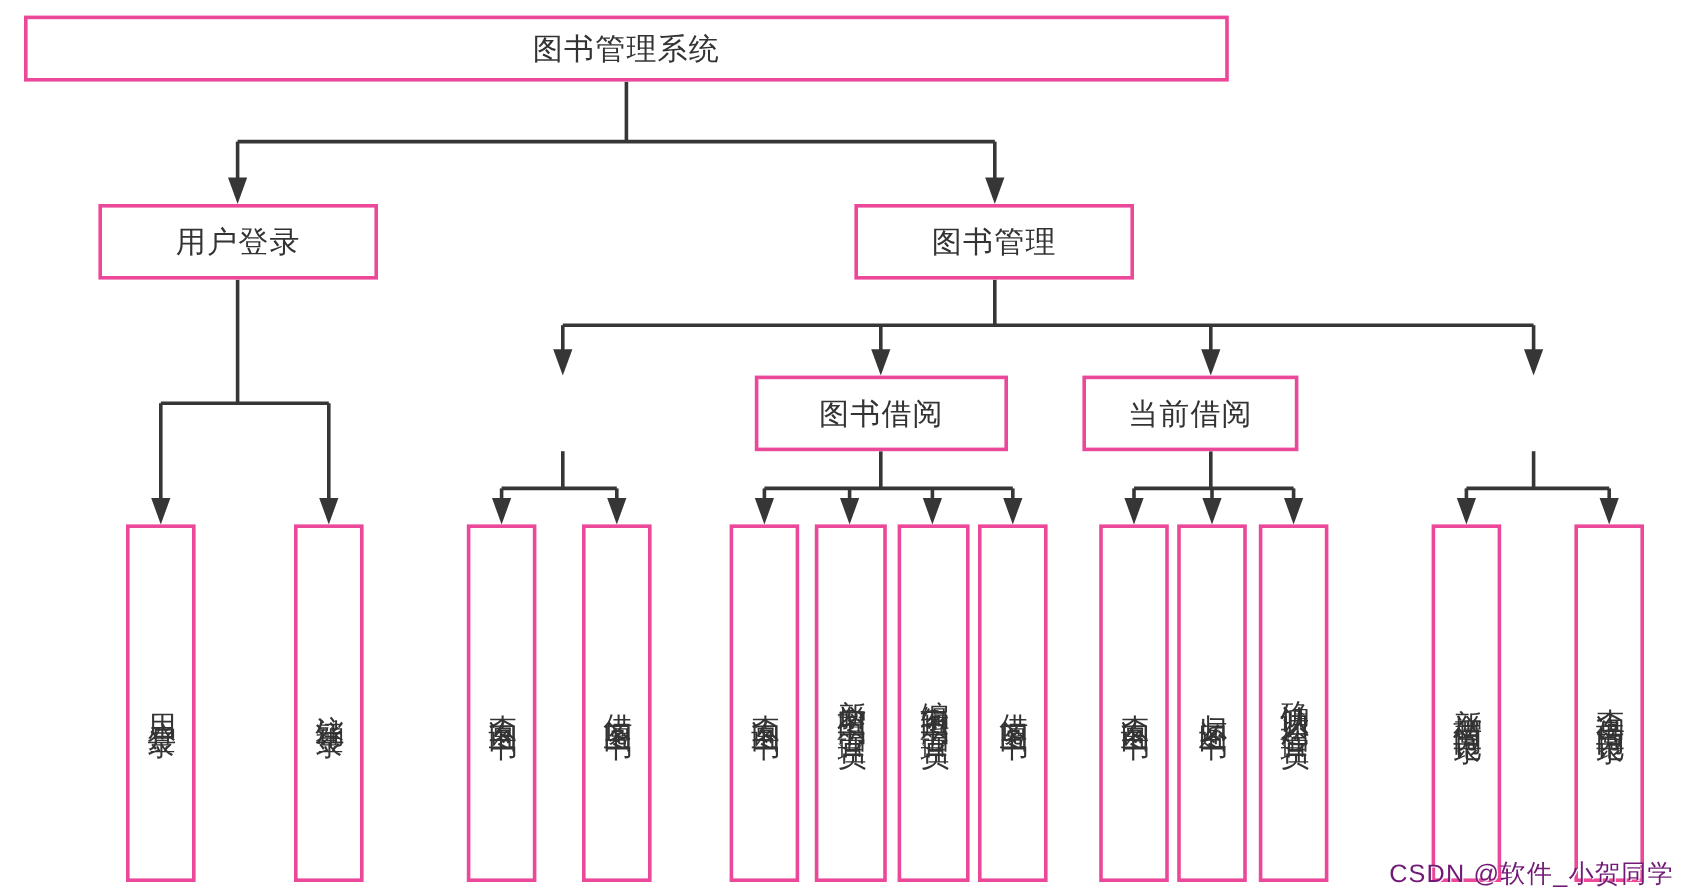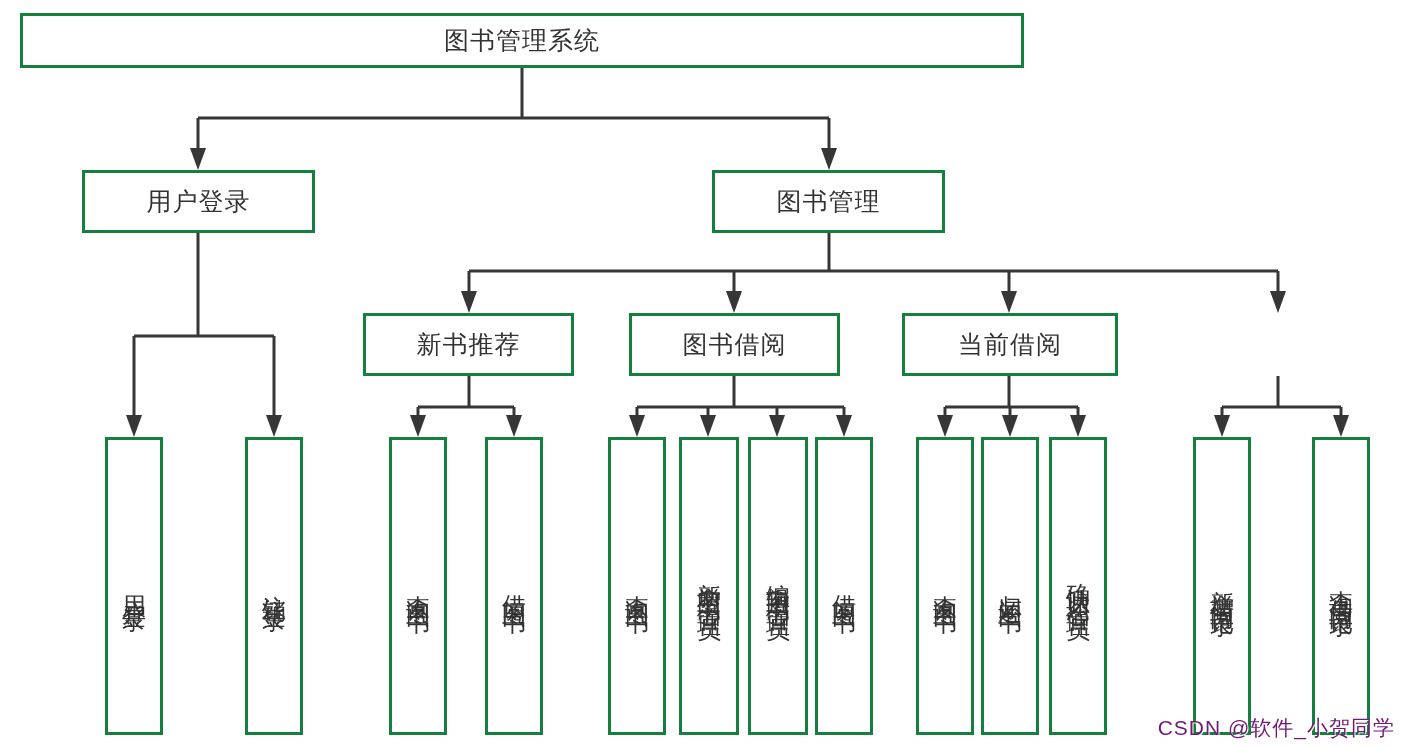--- a/index.html
+++ b/index.html
@@ -20,21 +20,21 @@
     left: 0;
     top: 0;
     width: 1405px;
     height: 747px;
     z-index: 1;
   }
   .node {
     position: absolute;
     box-sizing: border-box;
     background: #ffffff;
-    border: 3px solid #15803d;
+    border: 3px solid #ec4899;
     color: #333333;
     display: flex;
     align-items: center;
     justify-content: center;
     z-index: 2;
   }
   .hbox {
     font-size: 25px;
     letter-spacing: 1px;
     white-space: nowrap;
@@ -49,21 +49,21 @@
     letter-spacing: 5px;
     line-height: 1;
     text-align: center;
   }
   
   .n-root            { left: 20px;   top: 13px;  width: 1004px; height: 55px; }
   .n-user-login      { left: 82px;   top: 170px; width: 233px;  height: 63px; }
   .n-book-management { left: 712px;  top: 170px; width: 233px;  height: 63px; }
   .n-new-book        { left: 363px;  top: 313px; width: 211px;  height: 63px; }
   .n-book-borrow     { left: 629px;  top: 313px; width: 211px;  height: 63px; }
-  .n-current-borrow  { left: 902px;  top: 313px; width: 216px;  height: 63px; }
+  .n-current-borrow  { left: 902px;  top: 313px; width: 180px;  height: 63px; }
   .n-borrow-record   { left: 1172px; top: 313px; width: 213px;  height: 63px; }
   
   .l-user-login  { left: 105px;  }
   .l-logout      { left: 245px;  }
   .l-nb-query    { left: 389px;  }
   .l-nb-borrow   { left: 485px;  }
   .l-bb-query    { left: 608px;  }
   .l-bb-add      { left: 679px; width: 60px; }
   .l-bb-edit     { left: 748px; width: 60px; }
   .l-bb-borrow   { left: 815px;  }
@@ -174,21 +174,20 @@
       <path d="M1214,415 L1230,415 L1222,437 Z"></path>
       <path d="M1333,415 L1349,415 L1341,437 Z"></path>
     </g>
   </svg>
 
   <div class="node hbox n-root">图书管理系统</div>
 
   <div class="node hbox n-user-login">用户登录</div>
   <div class="node hbox n-book-management">图书管理</div>
 
-  <div class="node hbox n-new-book">新书推荐</div>
   <div class="node hbox n-book-borrow">图书借阅</div>
   <div class="node hbox n-current-borrow">当前借阅</div>
 
   <div class="node vbox l-user-login">用户登录</div>
   <div class="node vbox l-logout">注销登录</div>
 
   <div class="node vbox l-nb-query">查询图书</div>
   <div class="node vbox l-nb-borrow">借阅图书</div>
 
   <div class="node vbox l-bb-query">查询图书</div>

